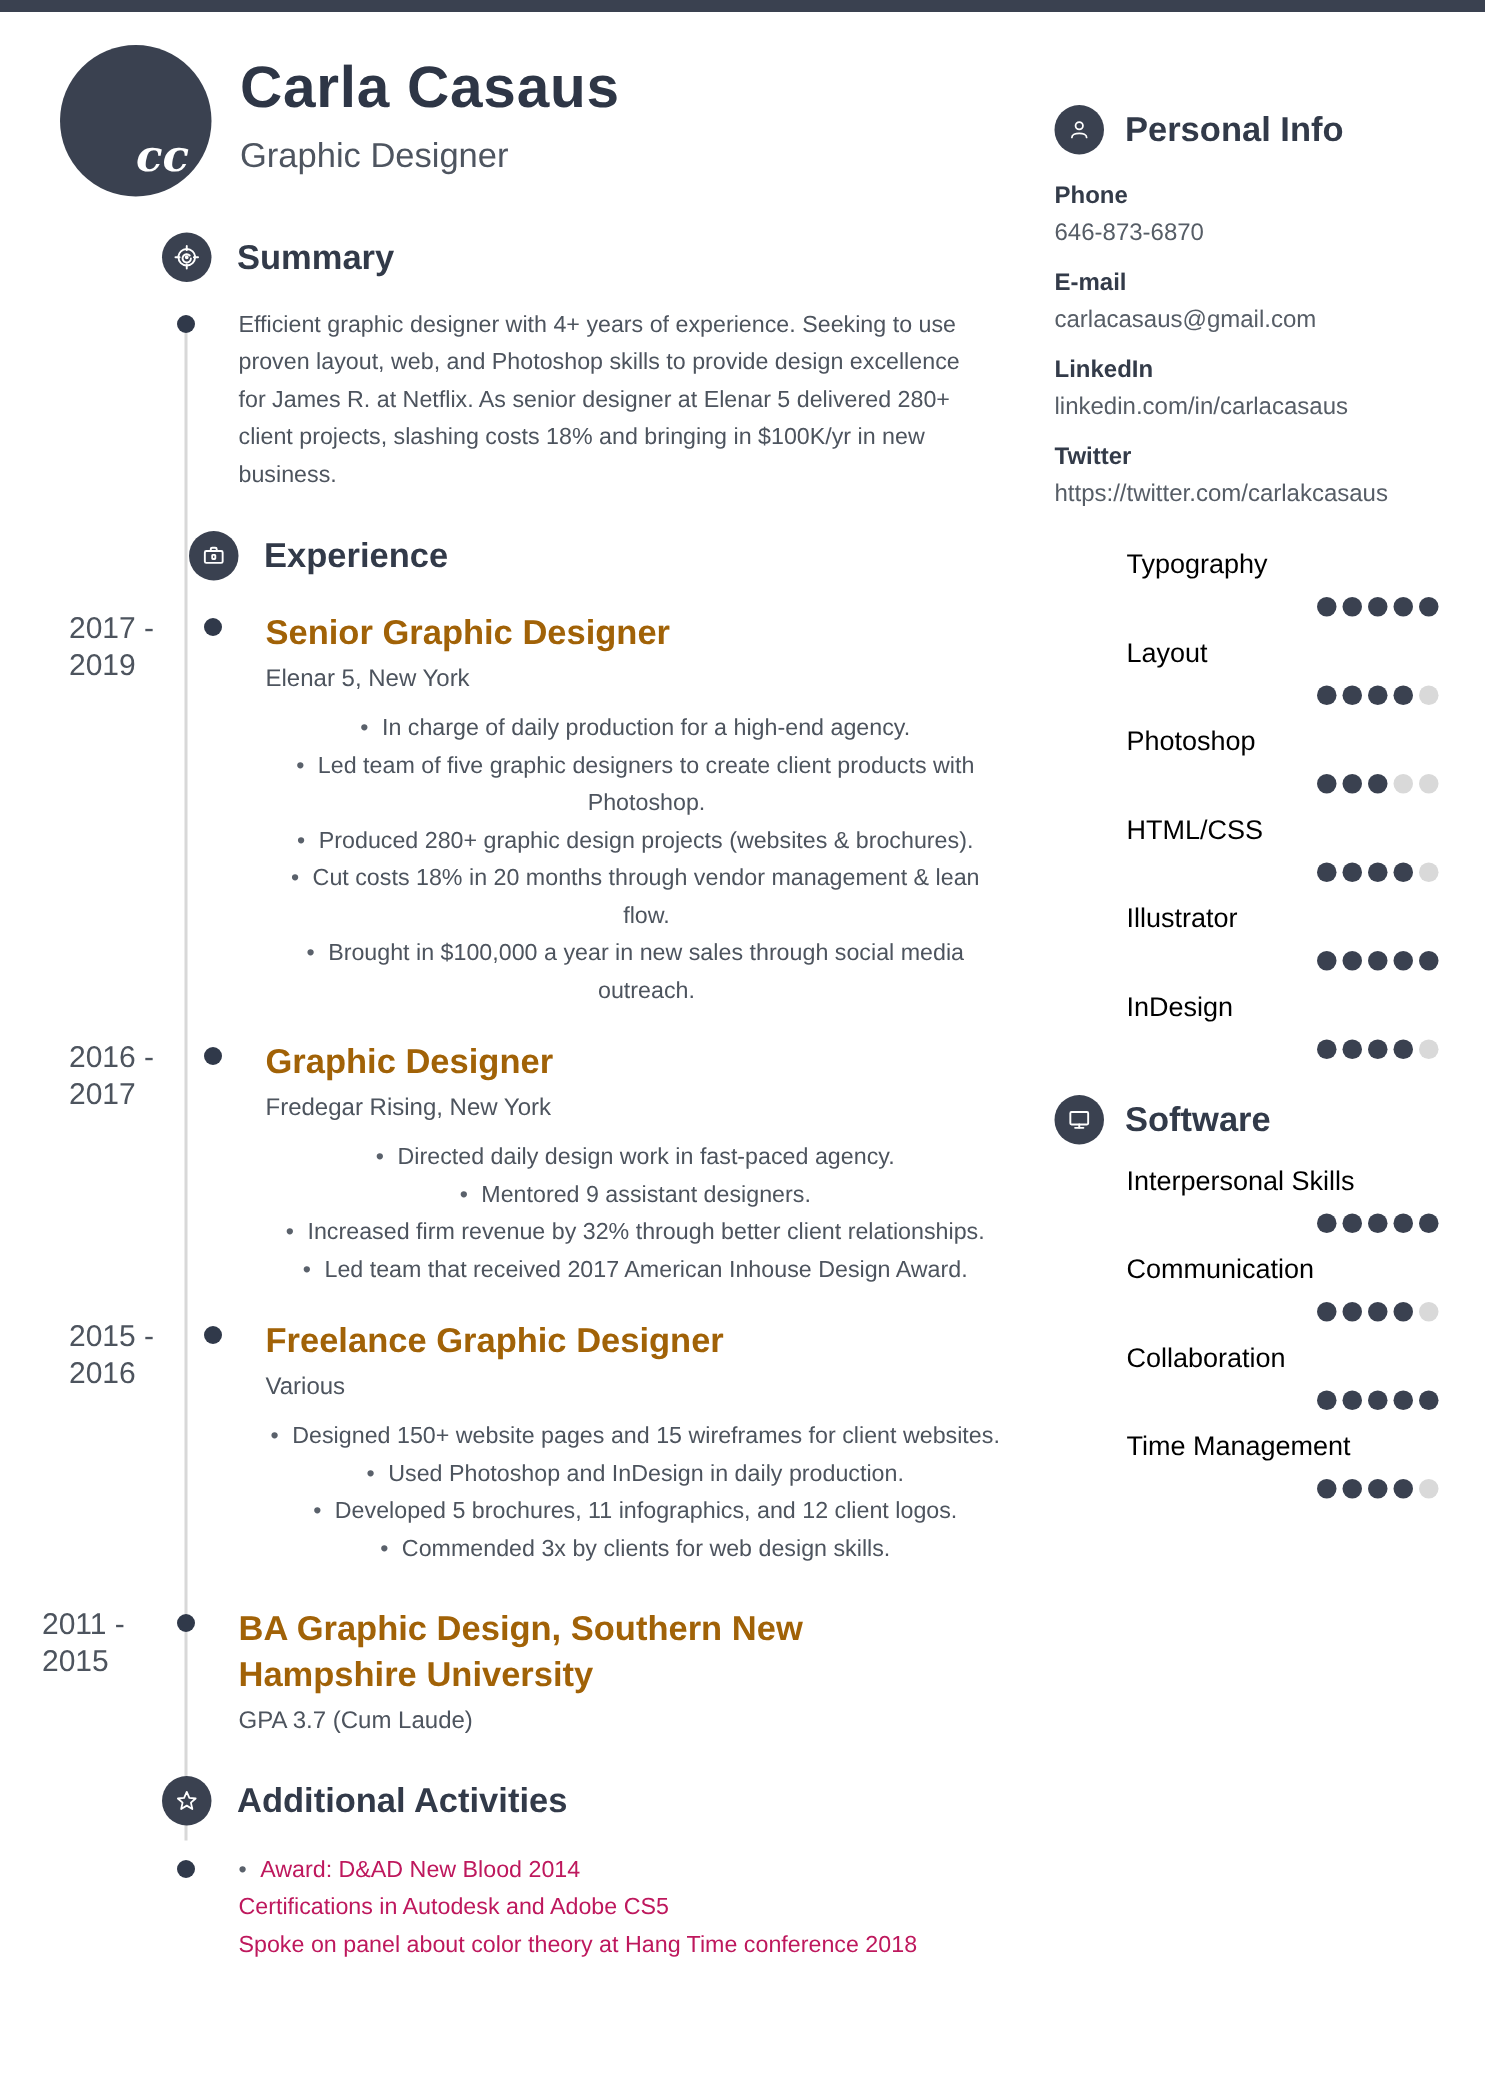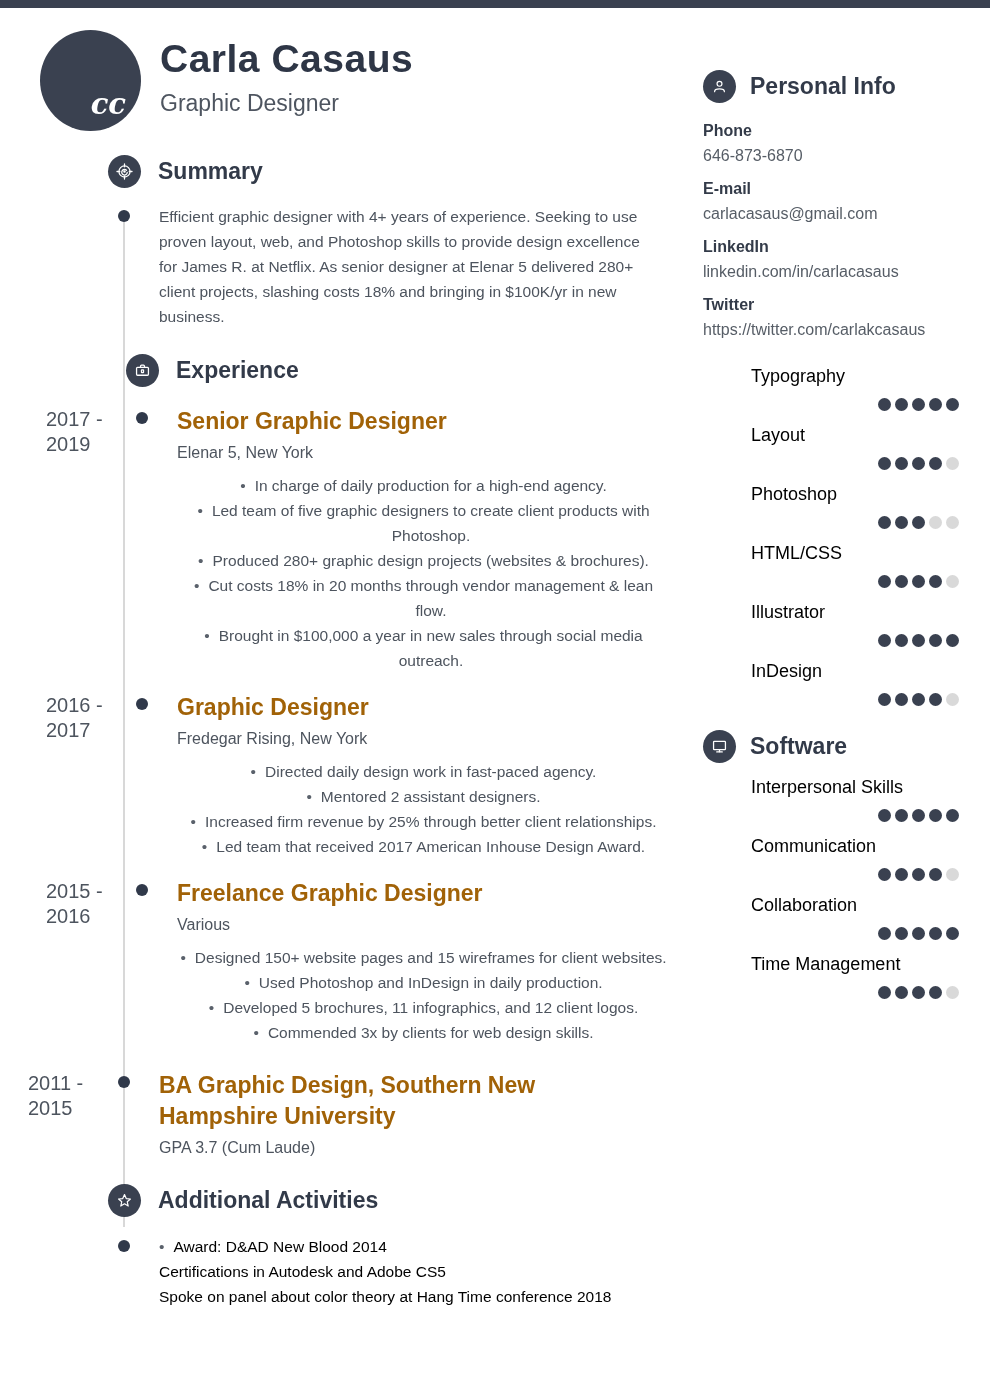--- a/index.html
+++ b/index.html
@@ -40,21 +40,21 @@
   .dates{position:absolute;left:28px;top:1px;width:80px;font-size:20px;line-height:25px;color:#4d545e;}
   .role{margin:0;font-size:23px;line-height:31px;color:#a16207;}
   .company{margin-top:3px;font-size:16px;line-height:25px;color:#4d545e;}
   .bullets{list-style:none;margin:8px 0 0 0;padding:0;text-align:center;}
   .bullets li{
     font-size:15.5px;line-height:25px;color:#4d545e;
     padding-left:15px;text-indent:-15px;
   }
   .bullets li::before{content:"\2022";color:#5a616b;margin-right:9px;}
   .summary-text{margin:0;font-size:15.5px;line-height:25px;color:#4d545e;}
-  .plainline{font-size:15.5px;line-height:25px;color:#000000;}
+  .plainline{font-size:15.5px;line-height:25px;color:#be185d;}
   .plainline.withbullet{padding-left:15px;text-indent:-15px;}
   .plainline.withbullet::before{content:"\2022";color:#5a616b;margin-right:9px;}
 
   .sec-summary{margin-top:24px;}
   .sec-summary .entry{margin-top:16px;}
   .sec-exp{margin-top:25px;padding-left:18px;}
   .sec-exp .entry{margin-top:19px;}
   .sec-edu{margin-top:25px;}
   .sec-edu .entry{margin-top:20px;}
   .sec-extra{margin-top:24px;}
@@ -155,22 +155,22 @@
   <div class="entry job" style="margin-bottom:17px;">
     <span class="tdot"></span>
     <div class="dates">
       <div class="d1">2016 -</div>
               <div class="d2">2017</div>
     </div>
     <h3 class="role">Graphic Designer</h3>
     <div class="company">Fredegar Rising, New York</div>
     <ul class="bullets">
               <li>Directed daily design work in fast-paced agency.</li>
-              <li>Mentored 2 assistant designers.</li>
-              <li>Increased firm revenue by 25% through better client relationships.</li>
+              <li>Mentored 9 assistant designers.</li>
+              <li>Increased firm revenue by 32% through better client relationships.</li>
               <li>Led team that received 2017 American Inhouse Design Award.</li>
             </ul>
   </div>
 
   <div class="entry job" style="margin-bottom:17px;">
     <span class="tdot"></span>
     <div class="dates">
       <div class="d1">2015 -</div>
               <div class="d2">2016</div>
     </div>

